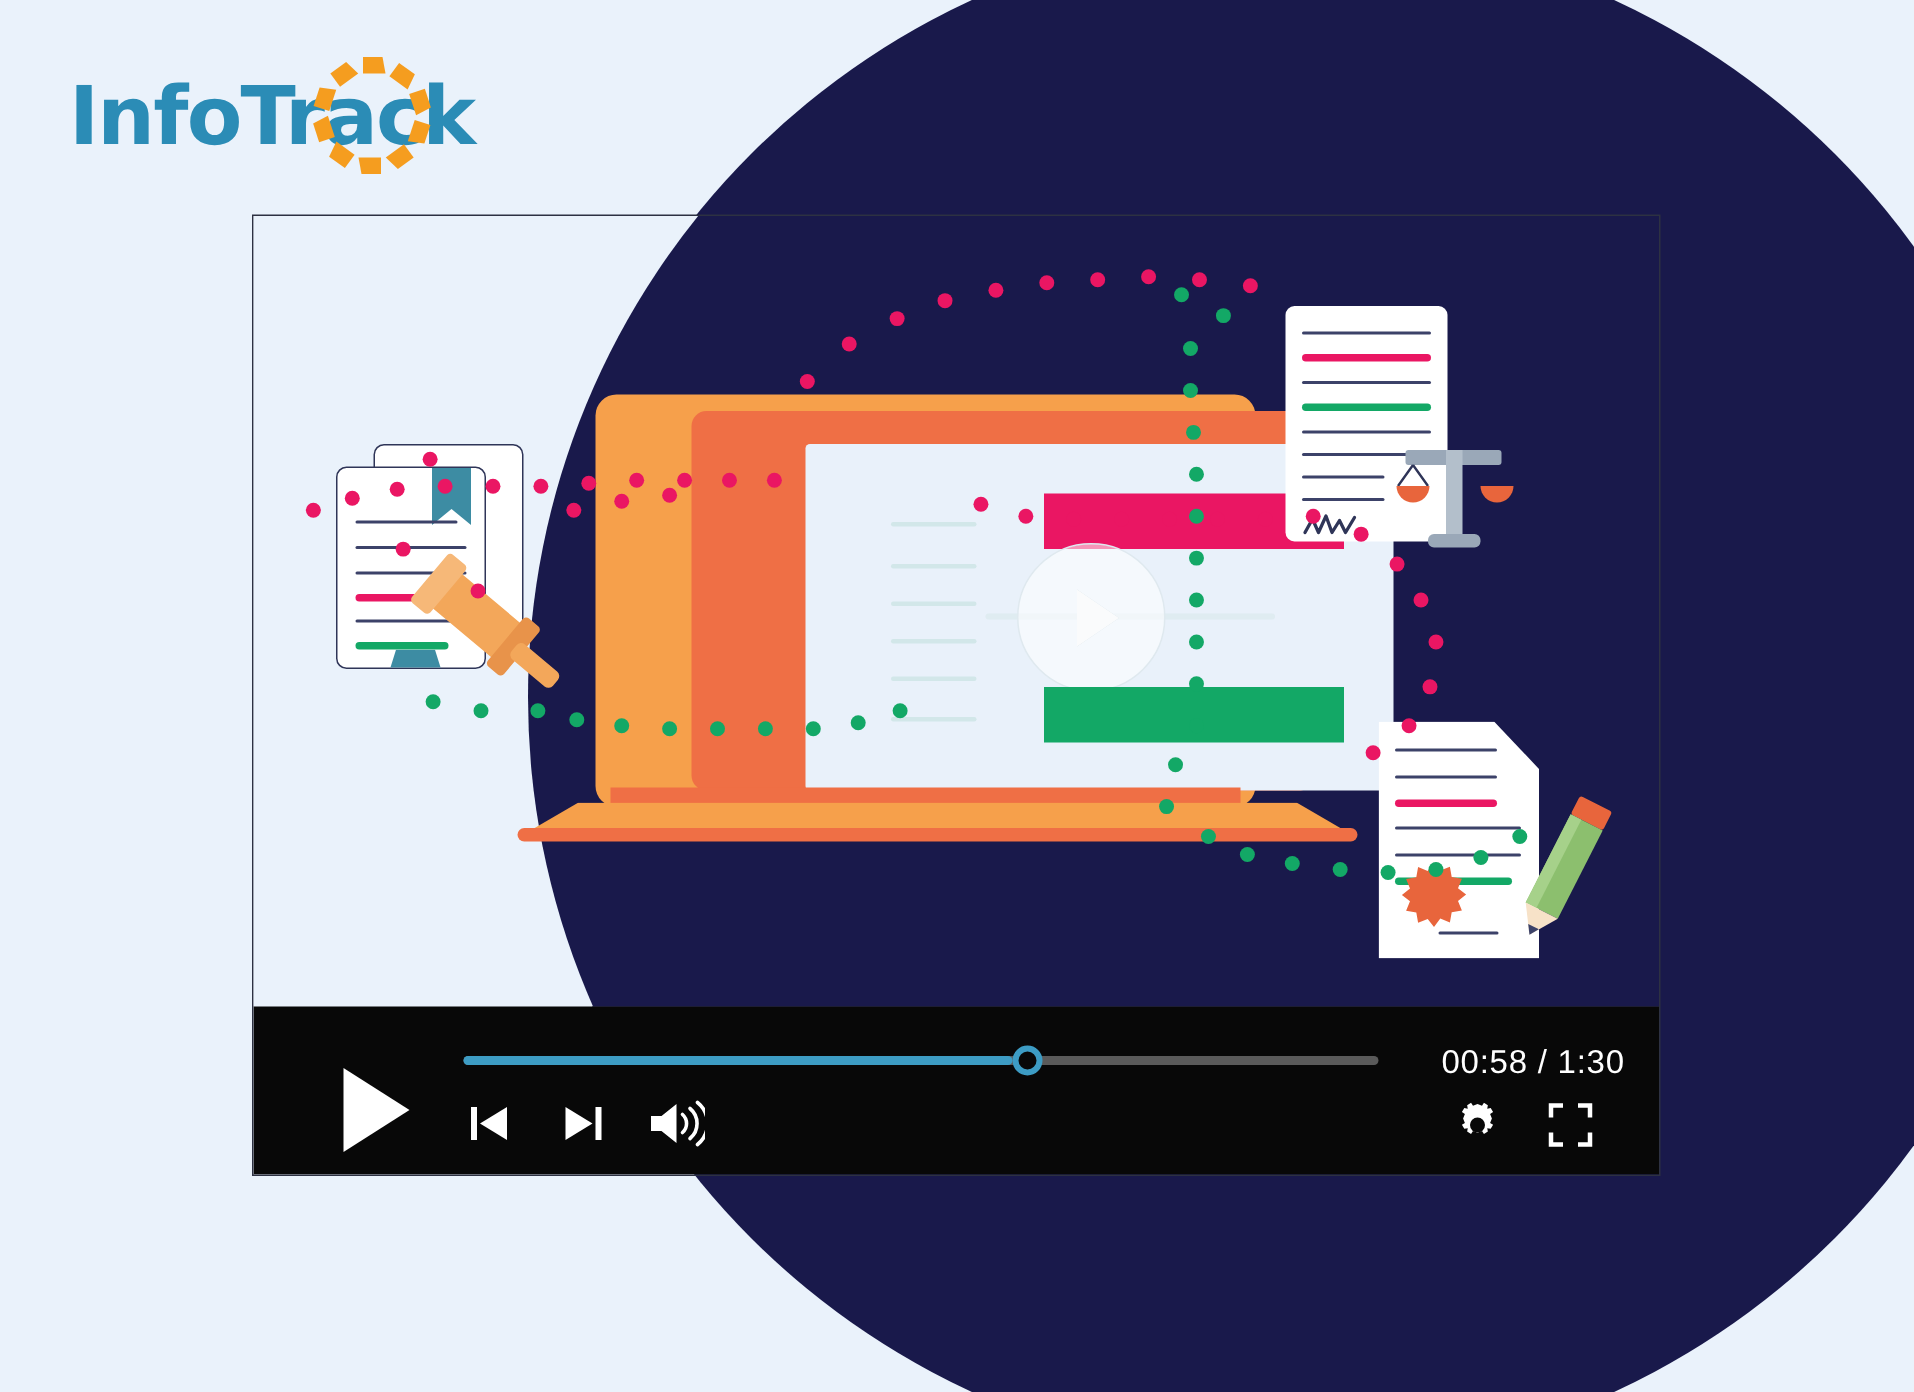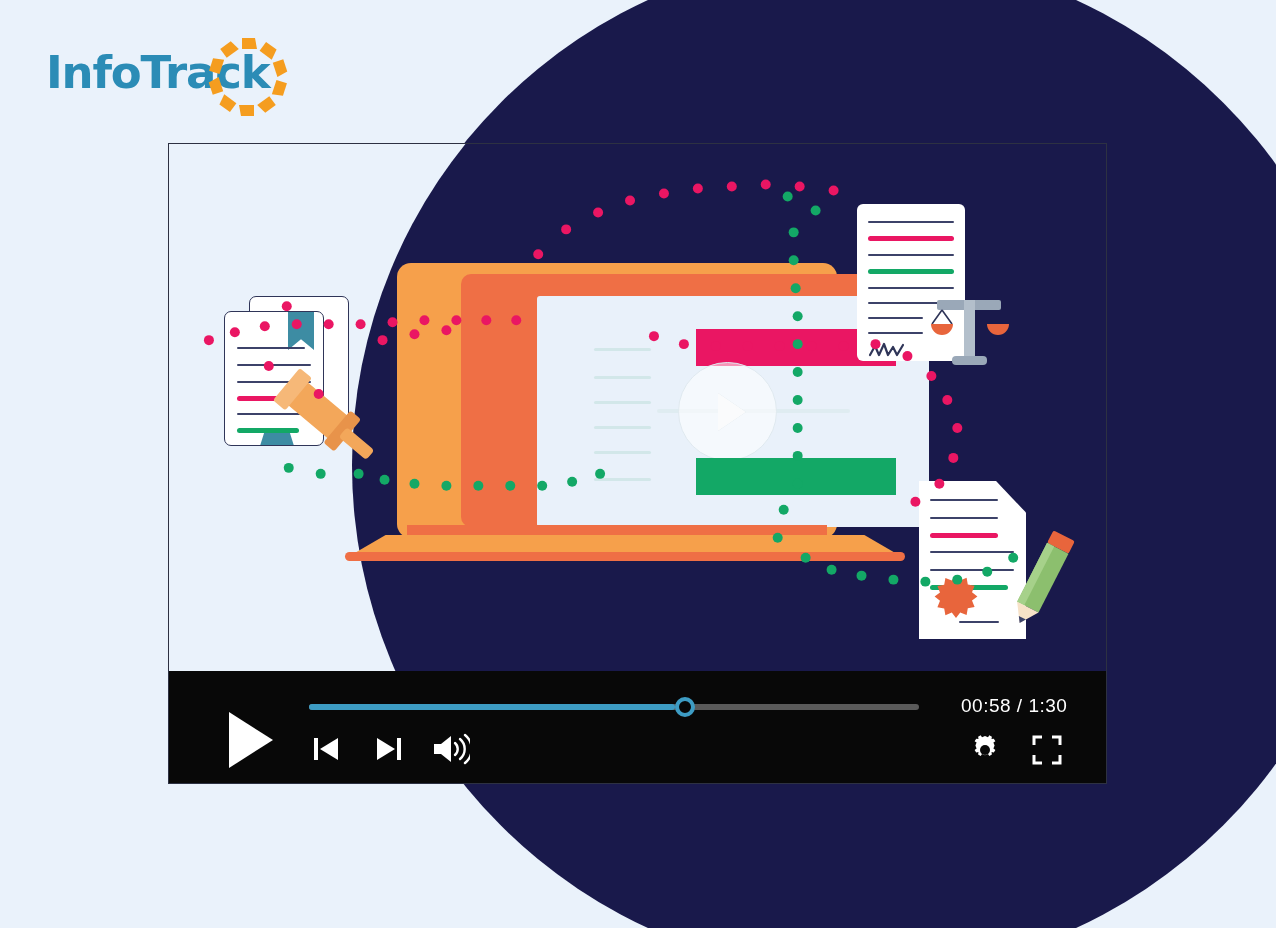--- a/index.html
+++ b/index.html
@@ -21,21 +21,21 @@
     border-radius:50%;
     background:#19194b;
   }
 
   
   .logo{position:absolute;left:46px;top:38px;width:210px;height:78px;}
   .logo-text{
     position:absolute;left:0;top:8px;
     font-family:"DejaVu Sans", sans-serif;
     font-weight:bold;
-    font-size:45px;
+    font-size:54px;
     letter-spacing:-1.2px;
     color:#2b8cb6;
     white-space:nowrap;
   }
   .logo-ring{position:absolute;left:160px;top:-3px;width:84px;height:84px;}
 
   
   .player{
     position:absolute;
     left:168px;top:143px;
@@ -182,21 +182,21 @@
     position:absolute;left:0;top:6px;width:60%;height:6px;
     background:#3d9cc4;border-radius:3px;
   }
   .prog-thumb{
     position:absolute;left:366px;top:-1px;width:20px;height:20px;
     border-radius:50%;border:4px solid #3d9cc4;background:#080808;
     box-sizing:border-box;
   }
   .time-label{
     position:absolute;left:792px;top:24px;
-    color:#ffffff;font-size:19px;
+    color:#ffffff;font-size:22px;
     font-family:"Liberation Sans", sans-serif;
     letter-spacing:.5px;white-space:nowrap;
   }
   .btn-play{
     position:absolute;left:60px;top:41px;width:46px;height:56px;cursor:pointer;
   }
   .btn-play .tri{
     width:0;height:0;
     border-left:44px solid #ffffff;
     border-top:28px solid transparent;

